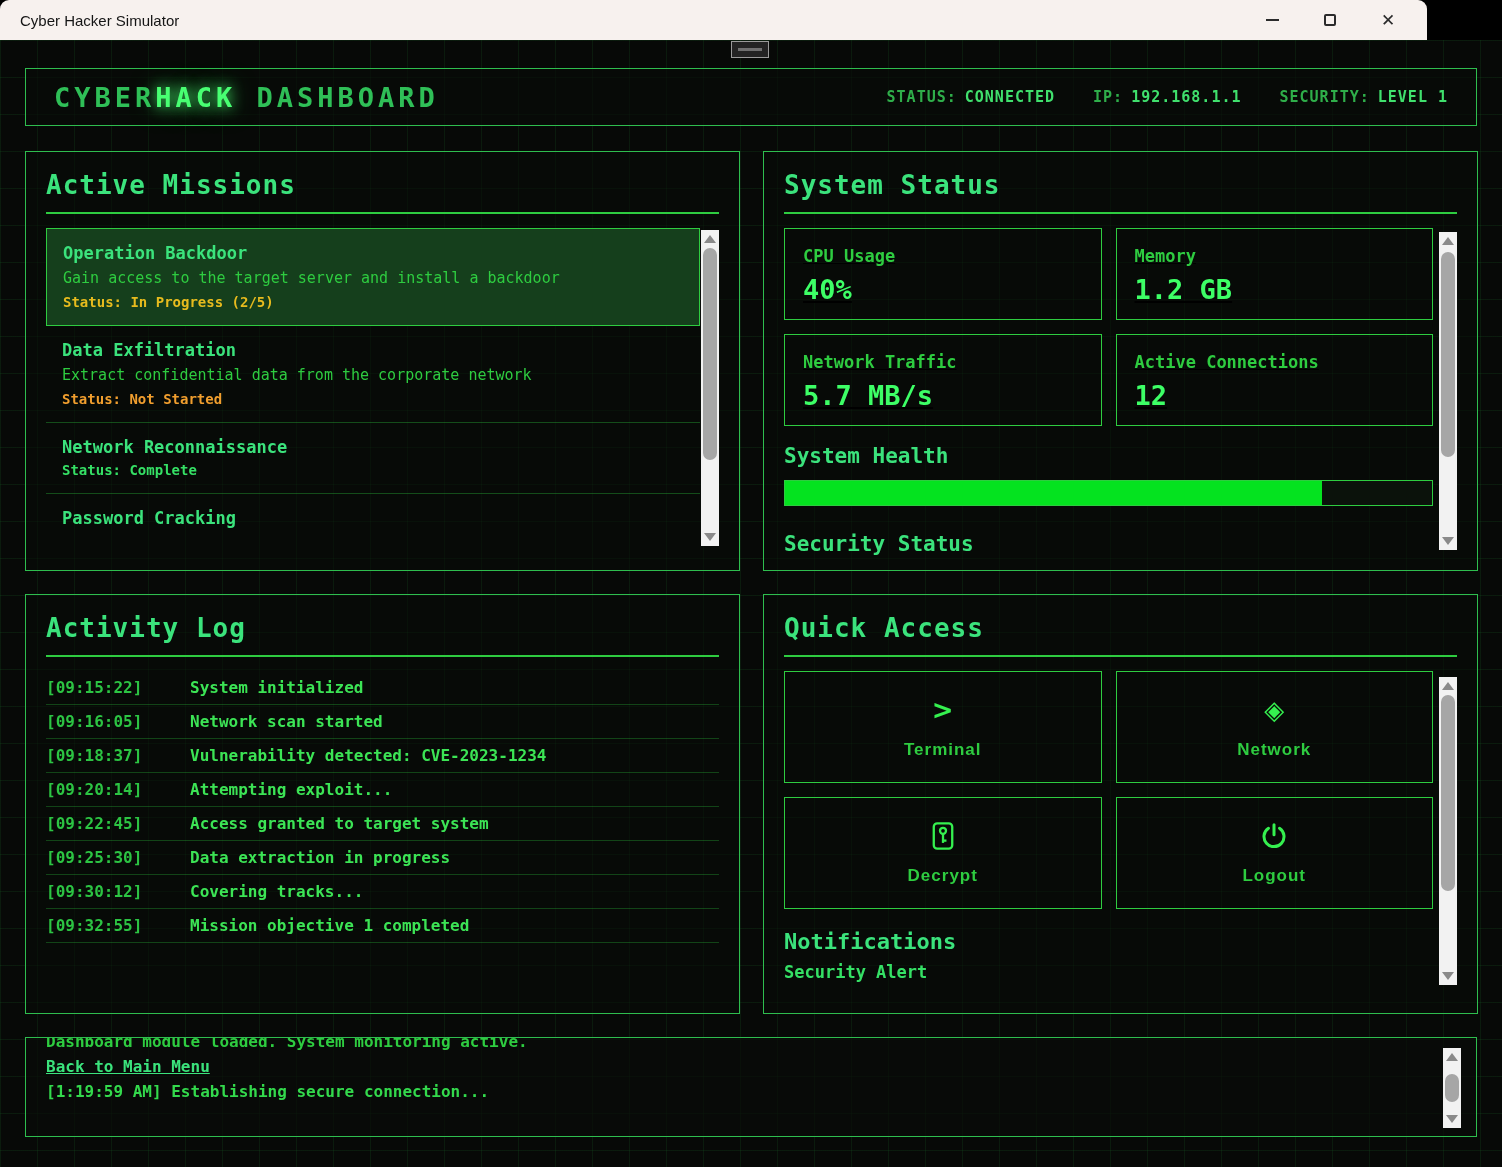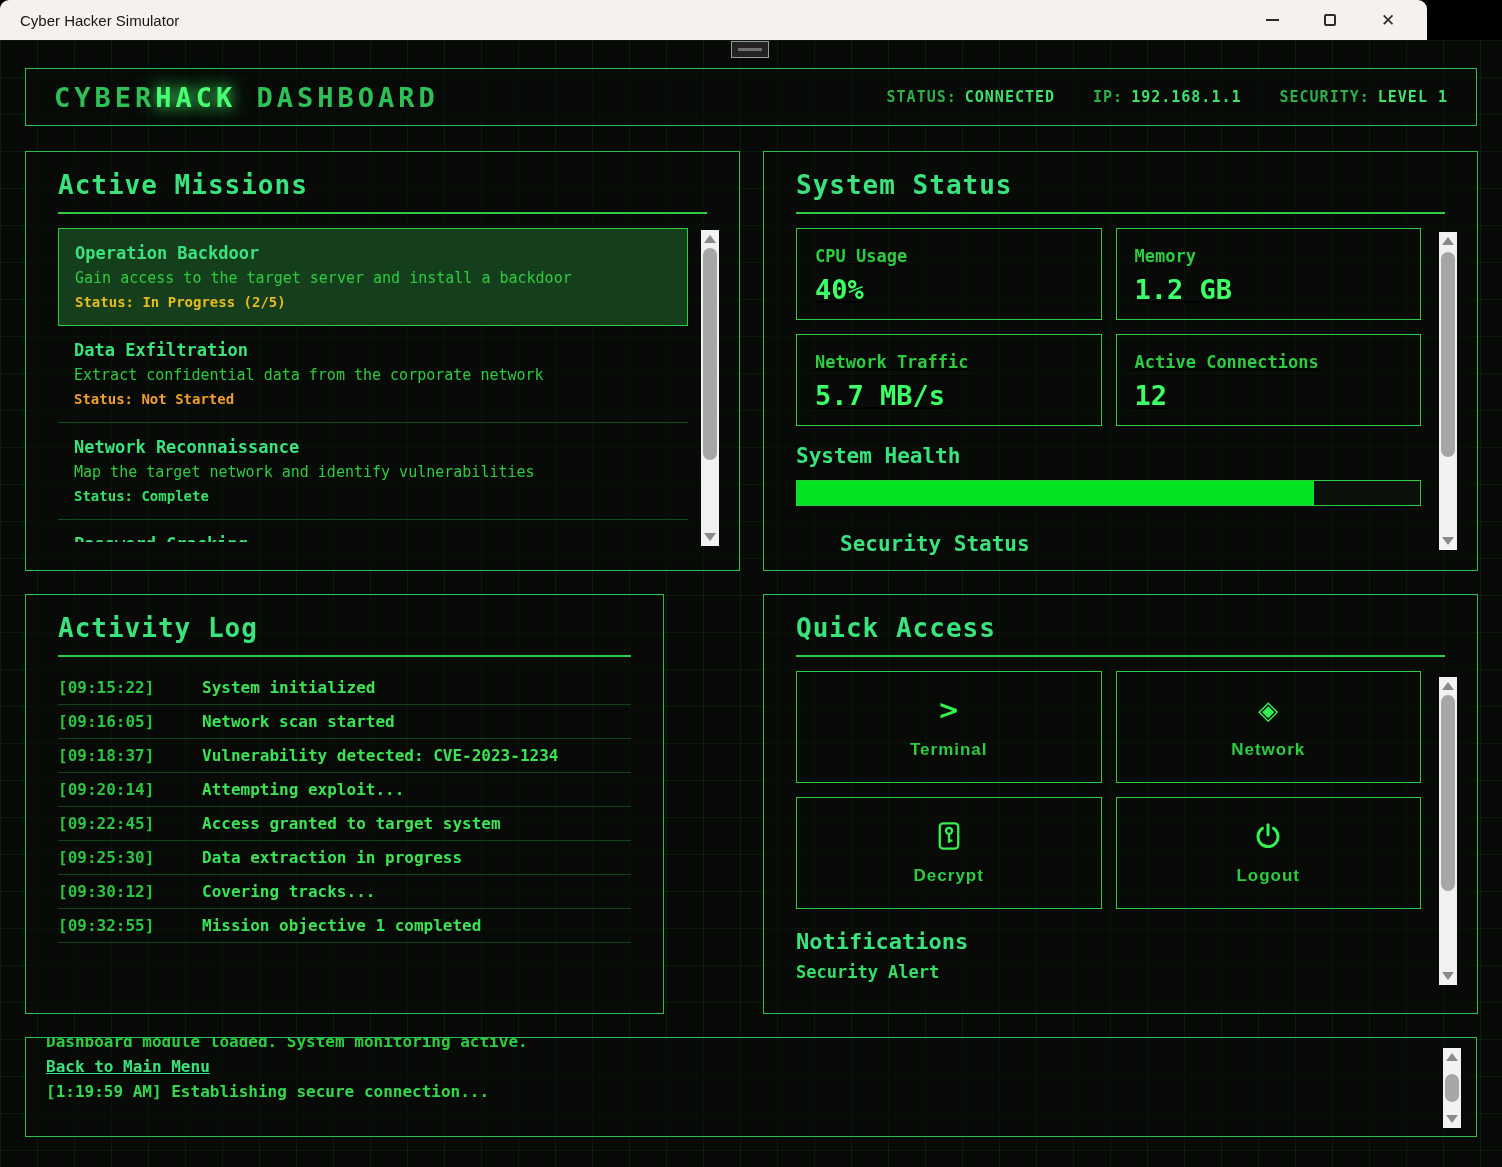--- a/index.html
+++ b/index.html
@@ -49,25 +49,25 @@
   }
   .brand { font-size:27px; font-weight:bold; letter-spacing:4px; color:#2fbf57; white-space:pre; }
   .brand .glow { color:#48ff72; text-shadow:0 0 14px rgba(72,255,114,0.95), 0 0 26px rgba(72,255,114,0.55); }
   .hdr-info { display:flex; gap:38px; font-size:15px; font-weight:bold; letter-spacing:1px; }
   .hi-label { color:#2fae4a; margin-right:8px; }
   .hi-value { color:#40e06d; }
 
   
   .panel {
     position:absolute; border:1px solid #2ebd4e; background:rgba(8,11,8,0.55);
-    padding:18px 32px; overflow:hidden;
+    padding:18px 20px; overflow:hidden;
   }
   .p-missions { left:25px;  top:111px; width:715px; height:420px; }
   .p-system   { left:763px; top:111px; width:715px; height:420px; }
-  .p-log      { left:25px;  top:554px; width:639px; height:420px; }
+  .p-log      { left:25px;  top:554px; width:715px; height:420px; }
   .p-quick    { left:763px; top:554px; width:715px; height:420px; }
   .panel-title {
     font-size:26px; font-weight:bold; color:#3be37c; letter-spacing:1px;
     padding-bottom:12px; border-bottom:2px solid #2ecc40; margin-bottom:14px;
   }
 
   
   .mission-list { position:relative; height:314px; overflow:hidden; margin-right:19px; }
   .mission-item { padding:12px 16px; border-bottom:1px solid rgba(46,204,64,0.35); cursor:pointer; }
   .mission-item.selected { background:#153f1c; border:1px solid #2ecc40; }
@@ -79,21 +79,21 @@
   .st-complete    { color:#35e065; }
 
   
   .stats-grid { display:grid; grid-template-columns:1fr 1fr; gap:14px; margin-right:24px; }
   .stat-card { border:1px solid #2ecc40; padding:14px 18px; height:92px;text-decoration:underline; }
   .stat-label { font-size:17px; font-weight:bold; color:#2ecc40; line-height:26px; }
   .stat-value { font-size:27px; font-weight:bold; color:#3dff66; line-height:42px; }
   .sub-heading { font-size:21px; font-weight:bold; color:#3be37c; margin:18px 0 12px; }
   .health-bar { height:26px; border:1px solid #2ecc40; background:#0b120b; margin-right:24px; }
   .health-fill { height:100%; background:#04e31f; }
-  .security-heading { margin-top:26px;margin-left:44px; }
+  .security-heading { margin-top:26px; }
 
   
   .log-row { display:flex; border-bottom:1px solid rgba(46,204,64,0.3); line-height:33px; font-size:16px; font-weight:bold; }
   .log-time { color:#2cc443; width:128px; flex:none; }
   .log-msg { color:#3ce455; margin-left:16px; white-space:nowrap; }
 
   
   .quick-grid { display:grid; grid-template-columns:1fr 1fr; gap:14px; margin-right:24px; }
   .qa-btn {
     border:1px solid #2ecc40; height:112px; background:transparent; cursor:pointer;
@@ -172,21 +172,20 @@
           <div class="m-desc">Gain access to the target server and install a backdoor</div>
           <div class="m-status st-in-progress">Status: In Progress (2/5)</div>
         </div>
         <div class="mission-item">
           <div class="m-title">Data Exfiltration</div>
           <div class="m-desc">Extract confidential data from the corporate network</div>
           <div class="m-status st-not-started">Status: Not Started</div>
         </div>
         <div class="mission-item">
           <div class="m-title">Network Reconnaissance</div>
-          <div class="m-desc">Map the target network and identify vulnerabilities</div>
           <div class="m-status st-complete">Status: Complete</div>
         </div>
         <div class="mission-item">
           <div class="m-title">Password Cracking</div>
         </div>
       </div>
     <div class="fsb fsb-missions">
       <div class="tri-up"></div>
       <div class="thumb"></div>
       <div class="tri-down"></div>

